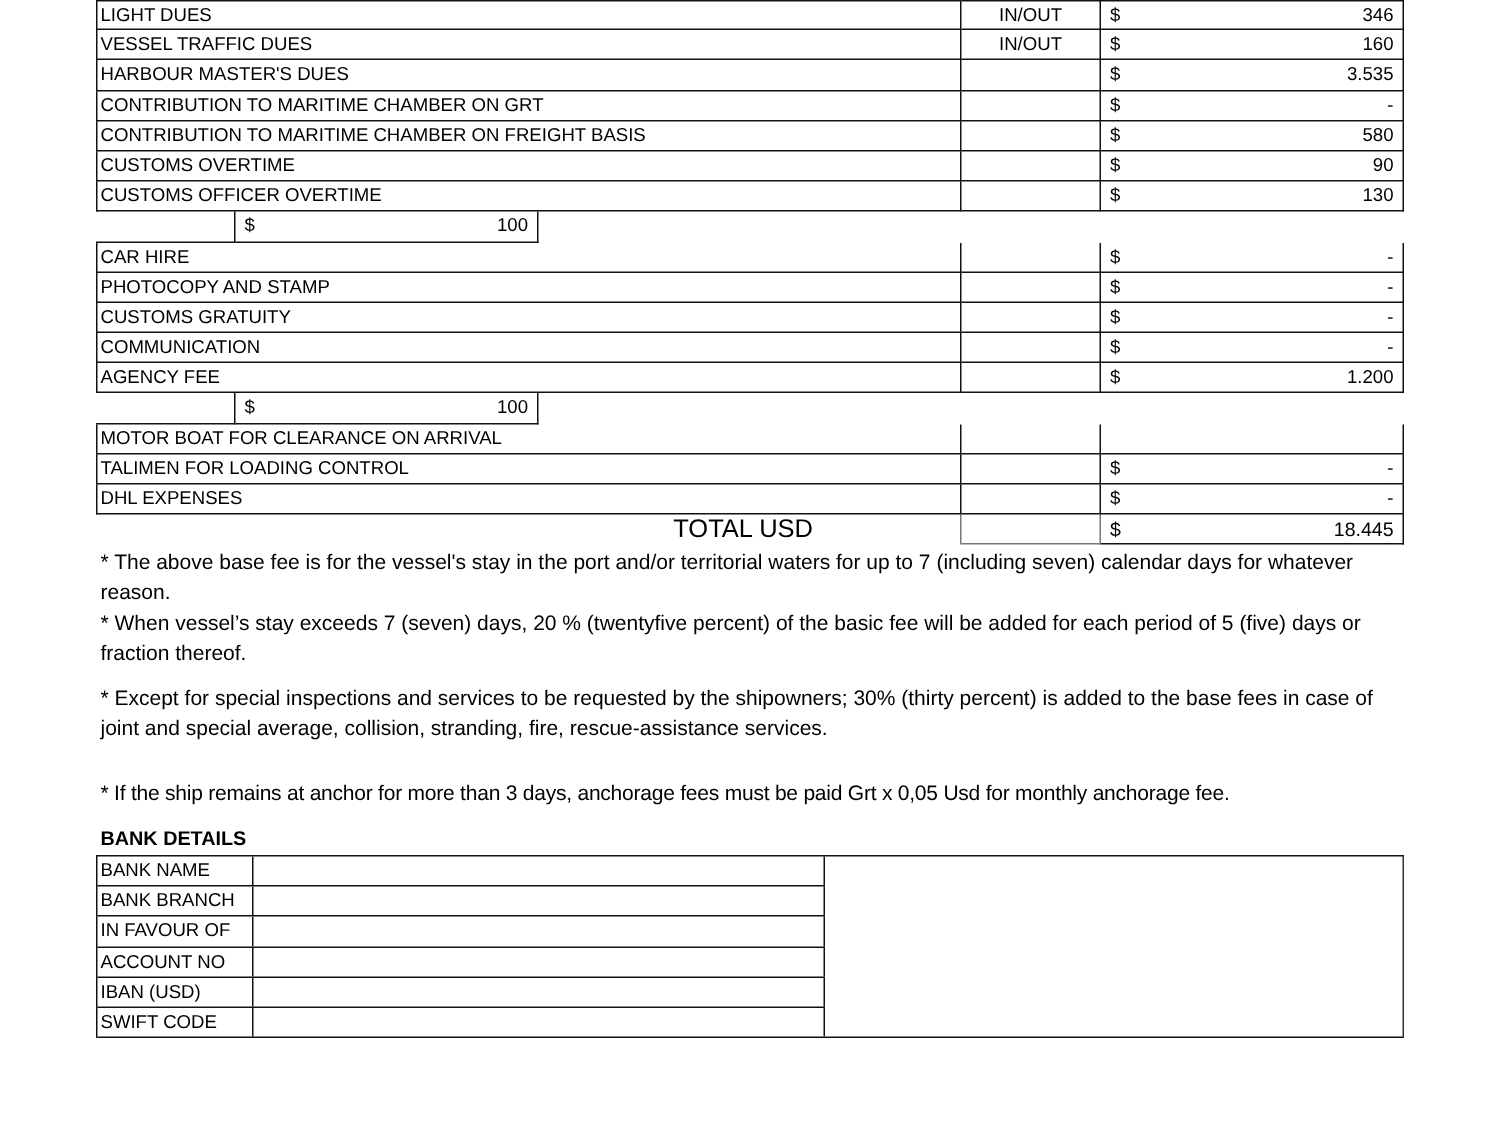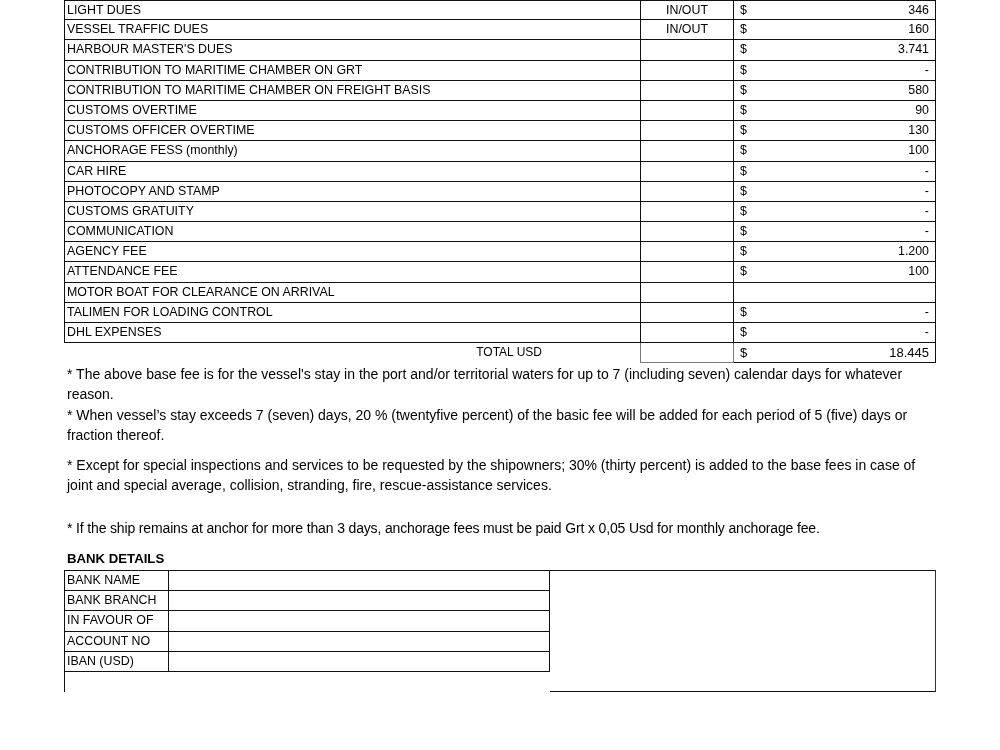--- a/index.html
+++ b/index.html
@@ -52,21 +52,21 @@
       justify-content: space-between;
       padding: 0 6px 0 6px;
     }
     .frow:first-child .fcell { border-top: 1.5px solid #111; }
     .total .c-label {
       border-left: none;
       border-bottom: none;
       border-right: 1.5px solid #777;
       text-align: right;
       padding-right: 98px;
-      font-size: 12px;
+      font-size: 17px;
     }
     .total .c-dir {
       border-right: 1.5px solid #777;
       border-bottom: 1.5px solid #777;
     }
     .total .c-amt { font-size: 13px; }
     .notes {
       position: absolute;
       left: 67px;
       top: 364px;
@@ -150,21 +150,21 @@
     <div class="fcell c-amt">
         <span>$</span>
         <span>160</span>
       </div>
   </div>
   <div class="frow">
     <div class="fcell c-label">HARBOUR MASTER'S DUES</div>
     <div class="fcell c-dir"></div>
     <div class="fcell c-amt">
         <span>$</span>
-        <span>3.741</span>
+        <span>3.535</span>
       </div>
   </div>
   <div class="frow">
     <div class="fcell c-label">CONTRIBUTION TO MARITIME CHAMBER ON GRT</div>
     <div class="fcell c-dir"></div>
     <div class="fcell c-amt">
         <span>$</span>
         <span>-</span>
       </div>
   </div>
@@ -186,21 +186,20 @@
   </div>
   <div class="frow">
     <div class="fcell c-label">CUSTOMS OFFICER OVERTIME</div>
     <div class="fcell c-dir"></div>
     <div class="fcell c-amt">
         <span>$</span>
         <span>130</span>
       </div>
   </div>
   <div class="frow">
-    <div class="fcell c-label">ANCHORAGE FESS (monthly)</div>
     <div class="fcell c-dir"></div>
     <div class="fcell c-amt">
         <span>$</span>
         <span>100</span>
       </div>
   </div>
   <div class="frow">
     <div class="fcell c-label">CAR HIRE</div>
     <div class="fcell c-dir"></div>
     <div class="fcell c-amt">
@@ -234,21 +233,20 @@
   </div>
   <div class="frow">
     <div class="fcell c-label">AGENCY FEE</div>
     <div class="fcell c-dir"></div>
     <div class="fcell c-amt">
         <span>$</span>
         <span>1.200</span>
       </div>
   </div>
   <div class="frow">
-    <div class="fcell c-label">ATTENDANCE FEE</div>
     <div class="fcell c-dir"></div>
     <div class="fcell c-amt">
         <span>$</span>
         <span>100</span>
       </div>
   </div>
   <div class="frow">
     <div class="fcell c-label">MOTOR BOAT FOR CLEARANCE ON ARRIVAL</div>
     <div class="fcell c-dir"></div>
     <div class="fcell c-amt">
@@ -306,15 +304,19 @@
       <div class="b-value"></div>
     </div>
     <div class="brow">
       <div class="b-label">ACCOUNT NO</div>
       <div class="b-value"></div>
     </div>
     <div class="brow">
       <div class="b-label">IBAN (USD)</div>
       <div class="b-value"></div>
     </div>
+    <div class="brow">
+      <div class="b-label">SWIFT CODE</div>
+      <div class="b-value"></div>
+    </div>
   </div>
   <div class="bank-right"></div>
 </div>
 
 </body></html>

